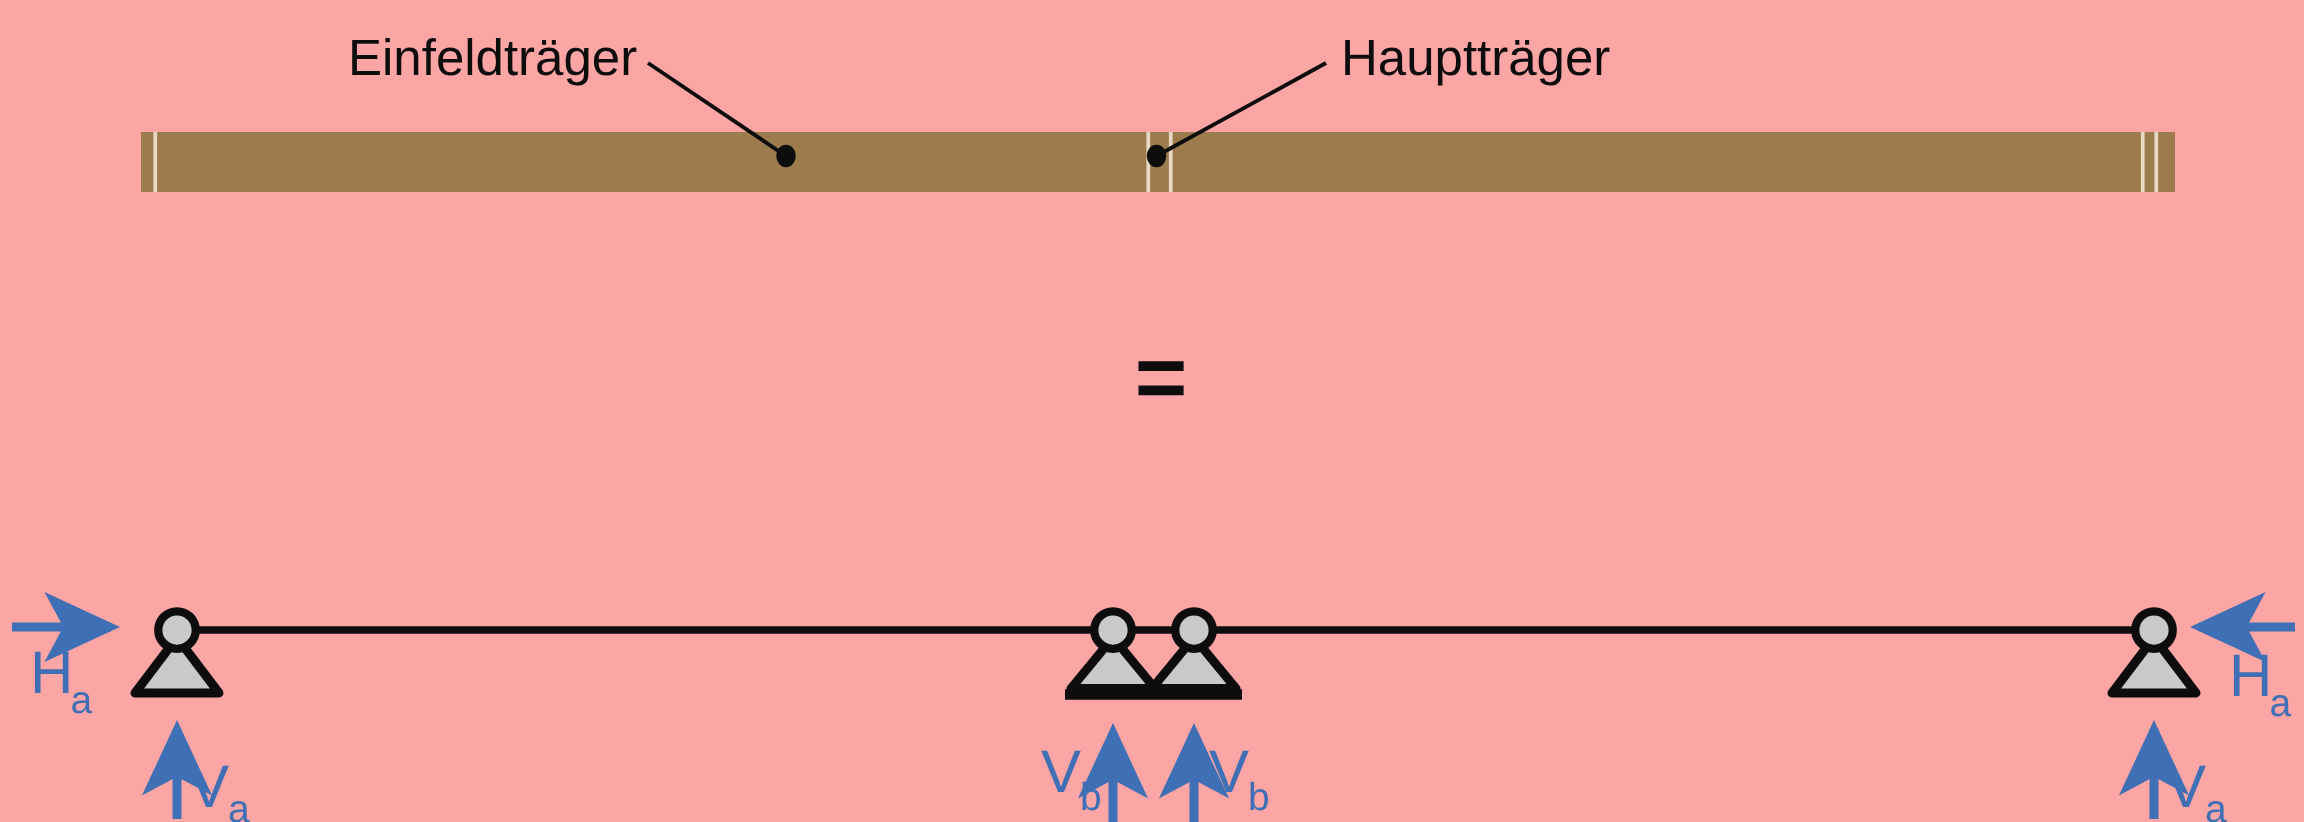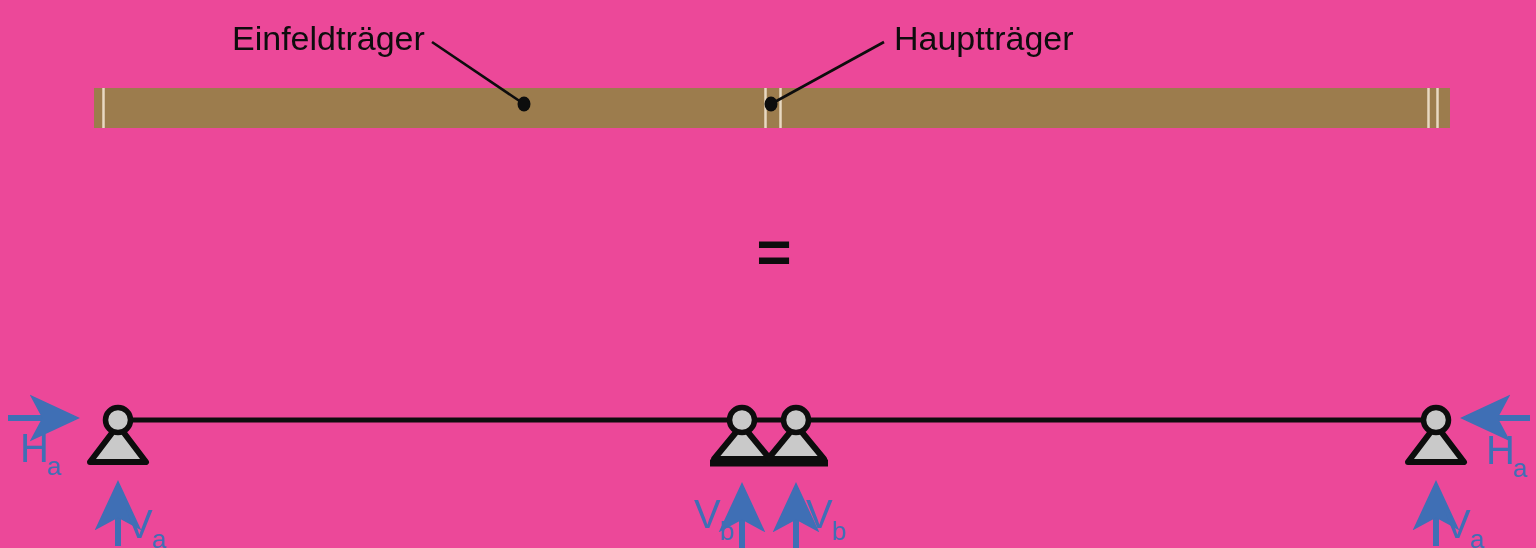--- a/index.html
+++ b/index.html
@@ -7,21 +7,21 @@
     padding: 0;
     background: #ffffff;
   }
   body {
     font-family: "Liberation Sans", sans-serif;
   }
   #stage {
     position: relative;
     width: 1536px;
     height: 548px;
-    background: #ec4899;
+    background: #fca5a5;
     overflow: hidden;
   }
   #stage svg {
     position: absolute;
     left: 0;
     top: 0;
   }
   .label-text {
     font-family: "Liberation Sans", sans-serif;
     font-size: 34px;

